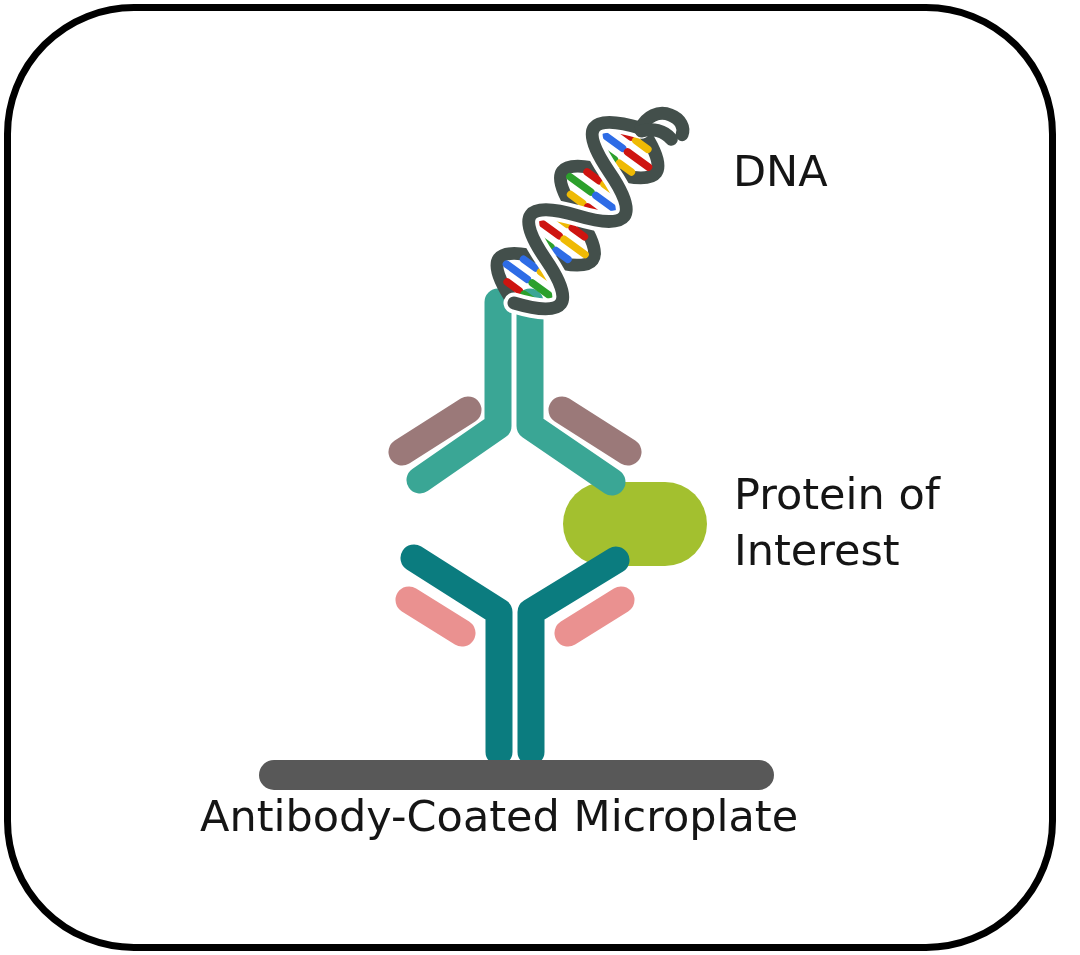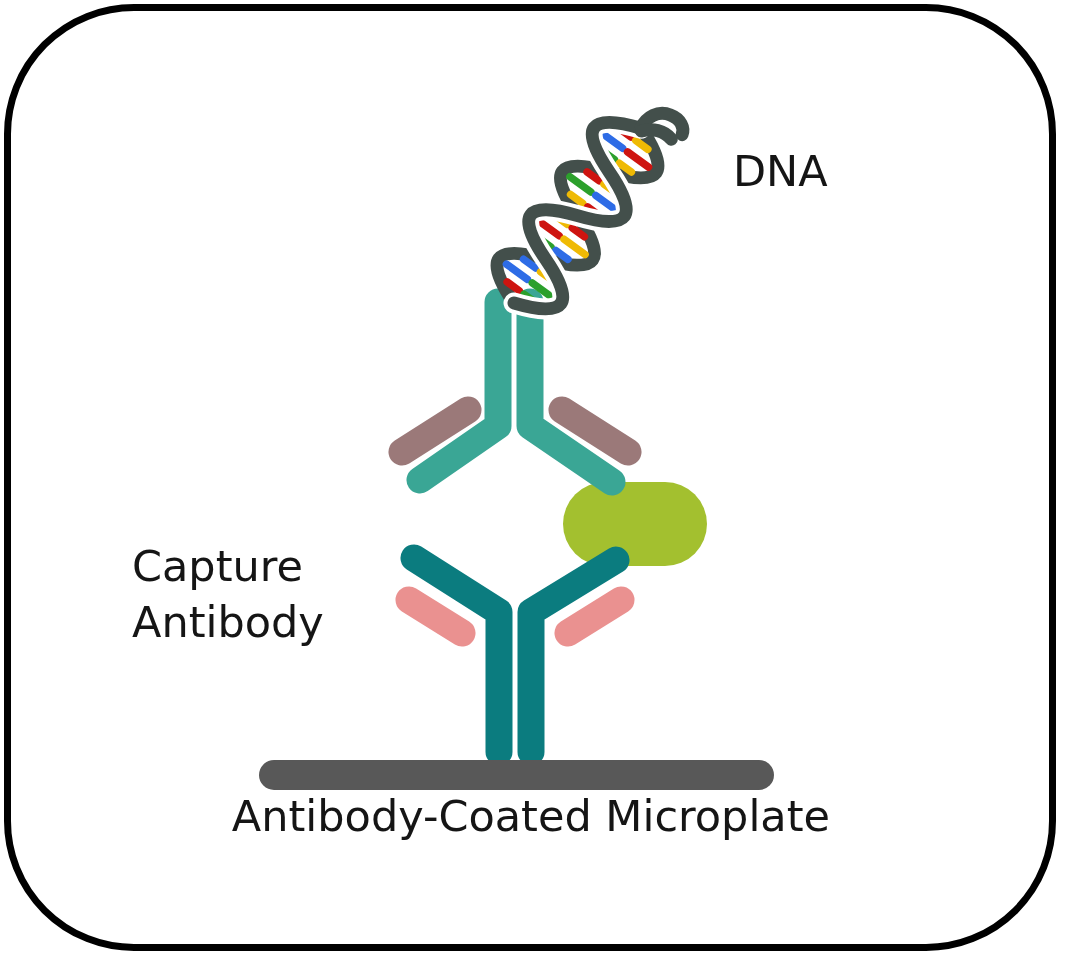--- a/index.html
+++ b/index.html
@@ -32,21 +32,21 @@
     position: absolute;
     color: var(--text, #151515);
     white-space: pre-line;
     font-size: 43px;
     line-height: 56px;
   }
   .label-dna       { left: 733px; top: 150px; line-height: 43px; }
   .label-detection { left: 132px; top: 330px; }
   .label-capture   { left: 132px; top: 538px; }
   .label-protein   { left: 734px; top: 466px; }
-  .label-plate     { left: 200px; top: 791px; width: 630px; text-align: right; line-height: 50px; }
+  .label-plate     { left: 200px; top: 791px; width: 630px; text-align: left; line-height: 50px; }
 
   
   .limb {
     fill: none;
     stroke-width: 27;
     stroke-linecap: round;
     stroke-linejoin: round;
   }
   .stroke-detect { stroke: var(--detection-antibody); }
   .stroke-mauve  { stroke: var(--detection-accent); }
@@ -125,19 +125,19 @@
       <path class="stroke-halo" d="M 0 24 C -51 42 -51 60 0 78 C 51 96 51 114 0 132 C -51 150 -51 168 0 186 C 51 204 51 222 0 240"></path>
       <path class="stroke-dna" d="M 0 24 C -51 42 -51 60 0 78 C 51 96 51 114 0 132 C -51 150 -51 168 0 186 C 51 204 51 222 0 240"></path>
       <path class="stroke-dna" d="M 0 25 C -3 11 4 -1 16 -4 C 27 -7 35 -2 37 5"></path>
       <path class="stroke-dna" d="M 2 26 C 9 17 20 12 31 15"></path>
     </g>
   </svg>
 
   <div class="label label-dna">DNA</div>
 
 
-  <div class="label label-capture">Capture
-Antibody</div>
 
+  <div class="label label-protein">Protein of
+Interest</div>
 
   <div class="label label-plate">Antibody-Coated Microplate</div>
 
 </div>
 
 </body></html>

